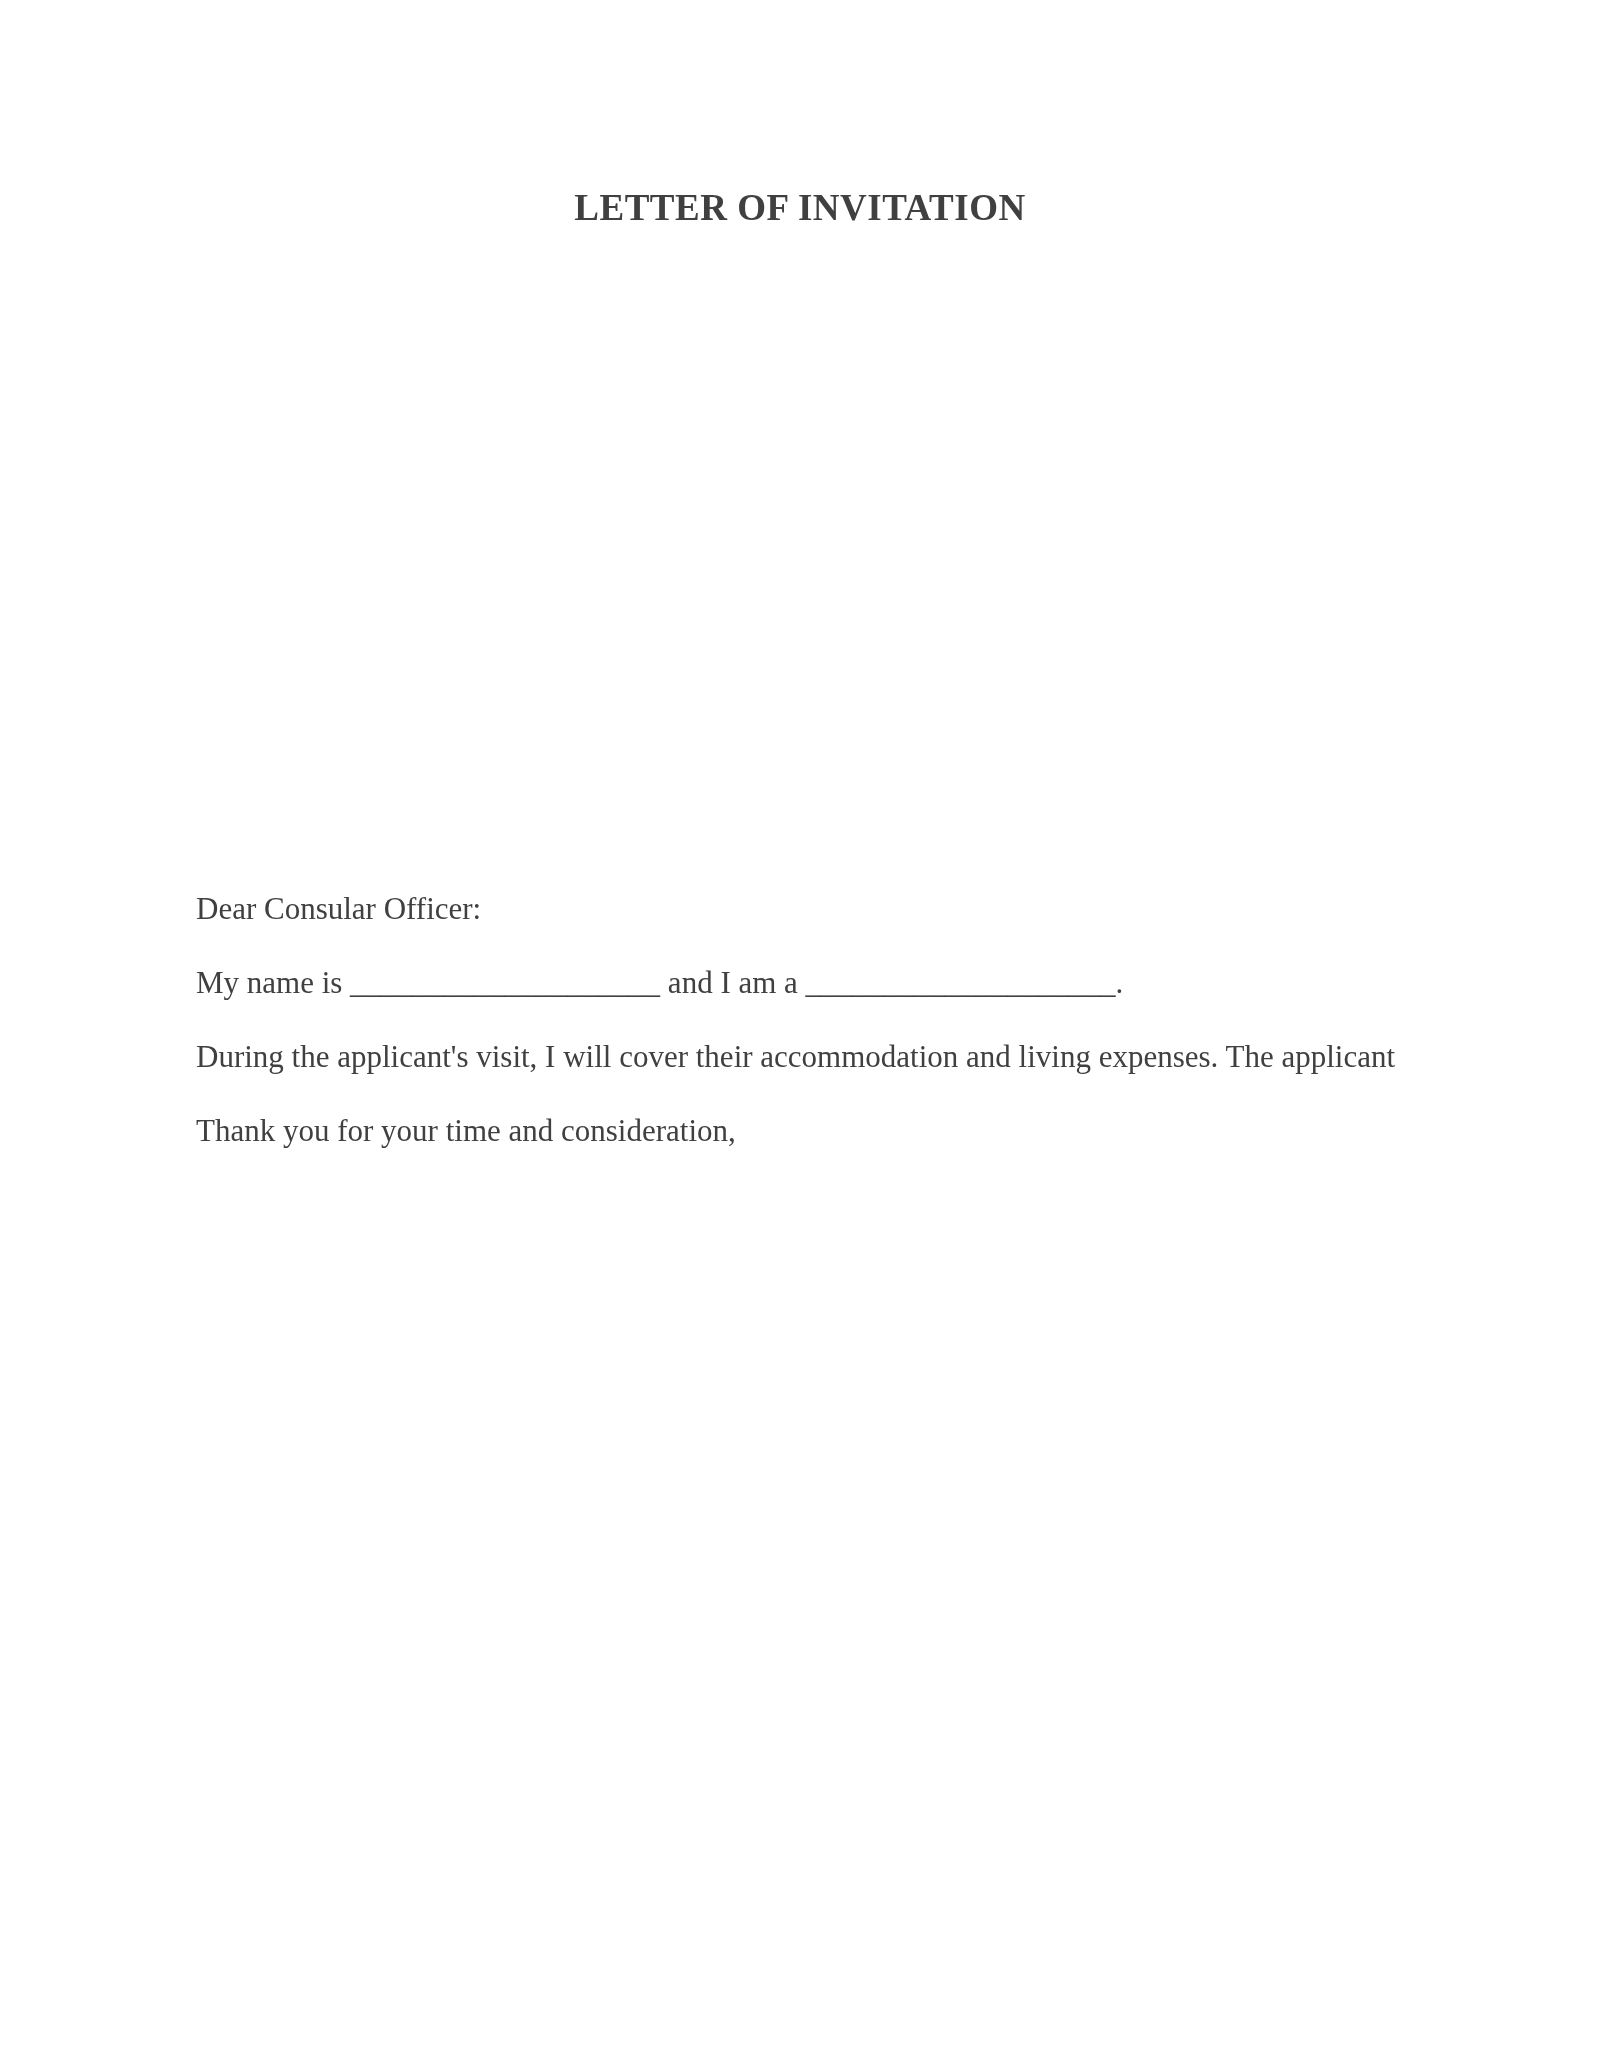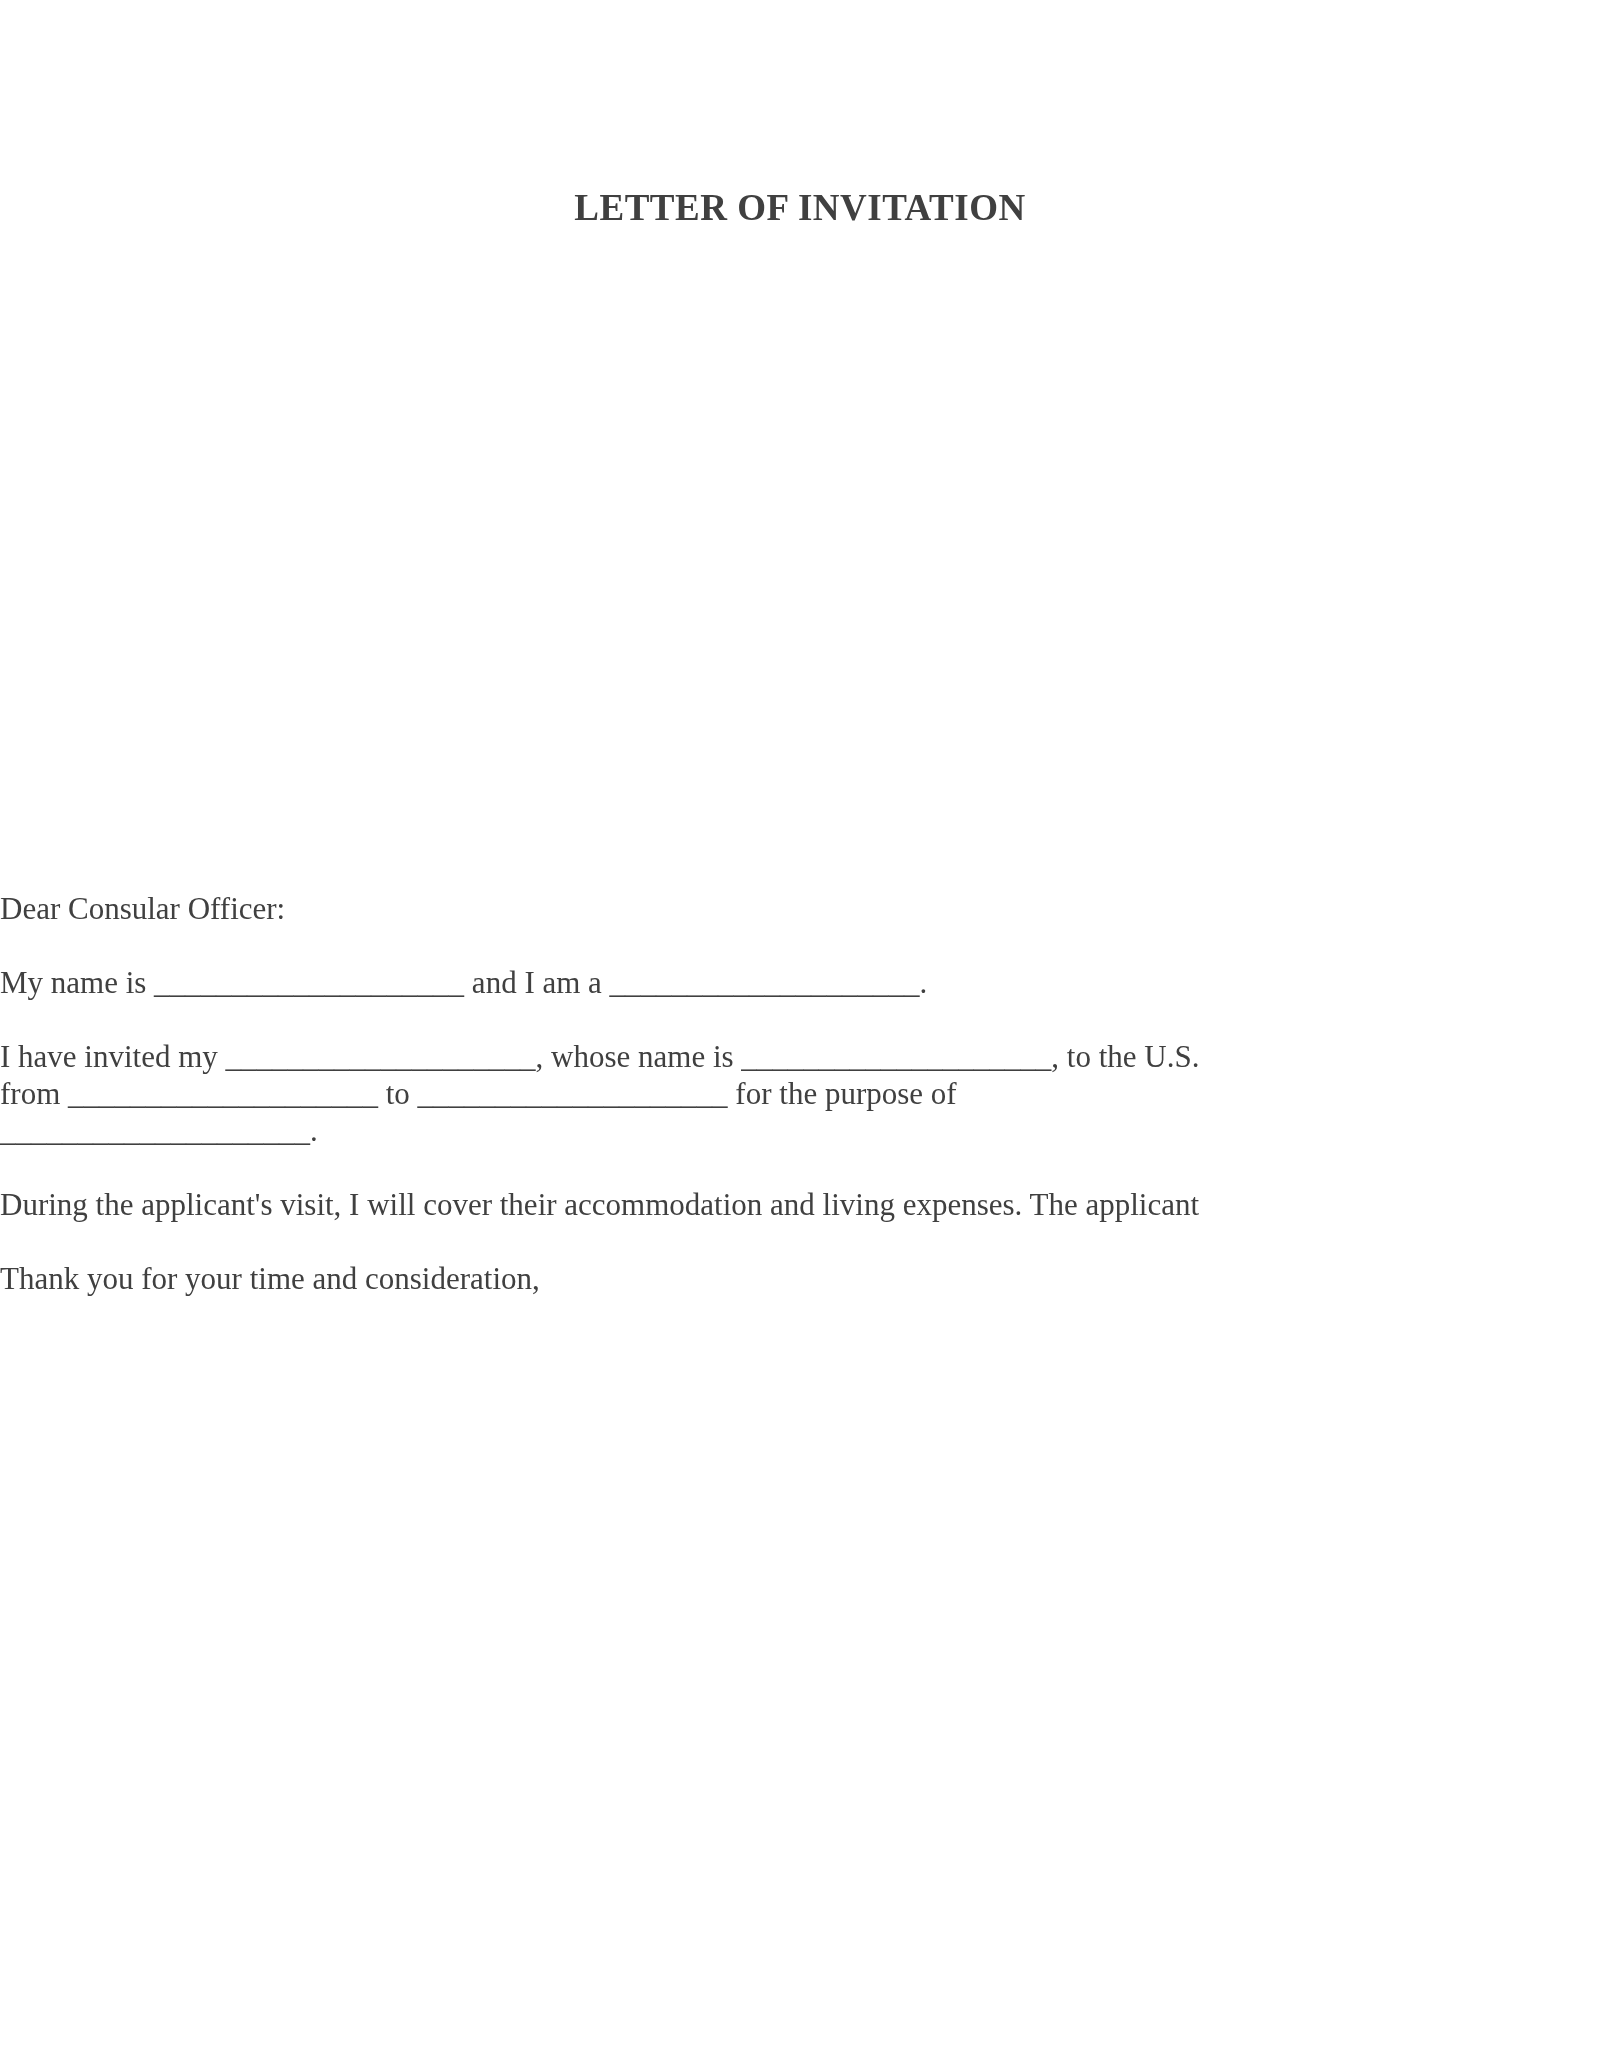--- a/index.html
+++ b/index.html
@@ -24,20 +24,21 @@
     text-align: center;
     font-weight: 700;
     font-size: 37px;
     line-height: 44px;
     letter-spacing: 0.5px;
   }
   .header-blank-space {
     height: 660px;
   }
   .letter-body {
+    padding-left: 196px;
     padding-right: 150px;
   }
   .para {
     margin: 0 0 37px 0;
   }
   .line {
     white-space: pre;
   }
   .signature-block {
     margin-top: 45px;
@@ -55,25 +56,20 @@
   <div class="letter-body">
 
     <p class="para">
       <span class="line">Dear Consular Officer:</span>
     </p>
 
     <p class="para">
       <span class="line">My name is ____________________ and I am a ____________________.</span>
     </p>
 
-    <p class="para">
-      <span class="line">I have invited my ____________________, whose name is ____________________, to the U.S.</span><br>
-      <span class="line">from ____________________ to ____________________ for the purpose of</span><br>
-      <span class="line">____________________.</span>
-    </p>
 
     <p class="para">
       <span class="line">During the applicant's visit, I will cover their accommodation and living expenses. The applicant</span><br>
     </p>
 
 
 
 
     <p class="para">
       <span class="line">Thank you for your time and consideration,</span>

